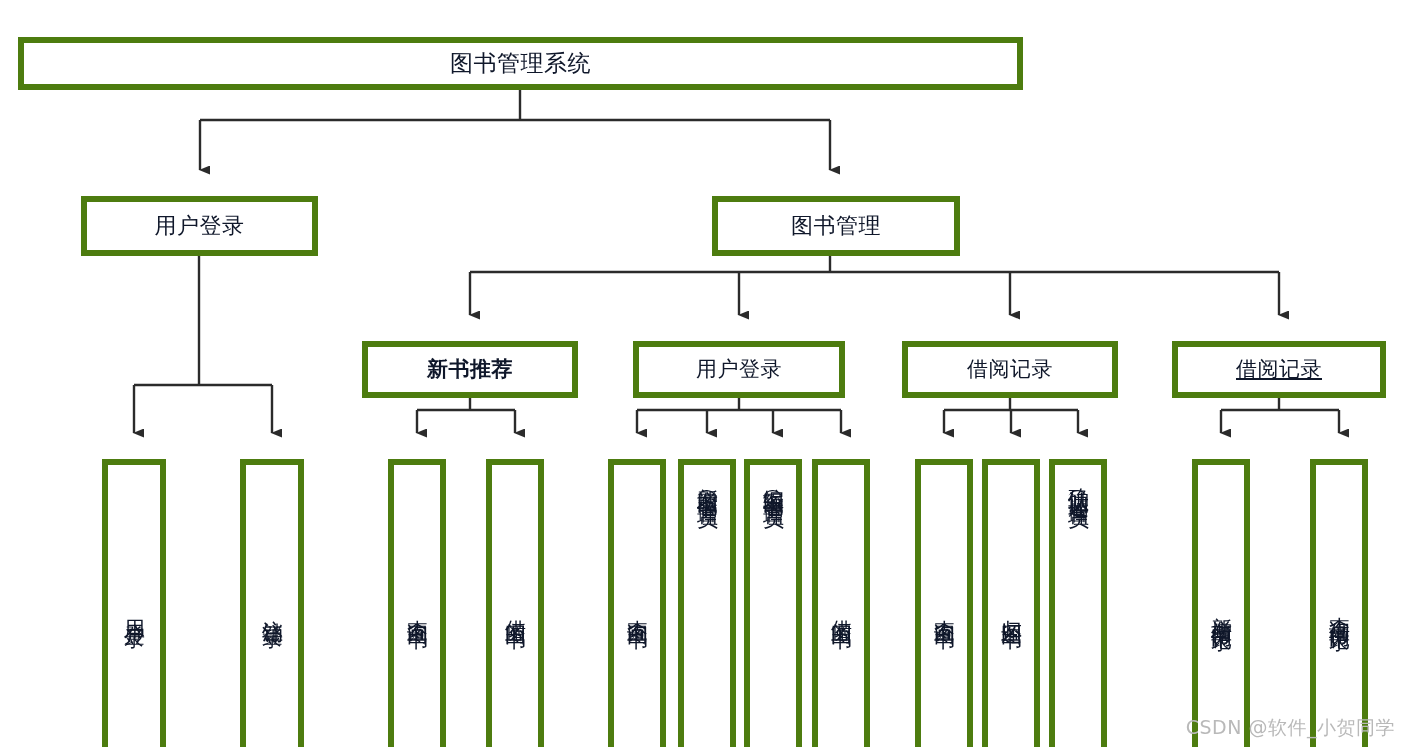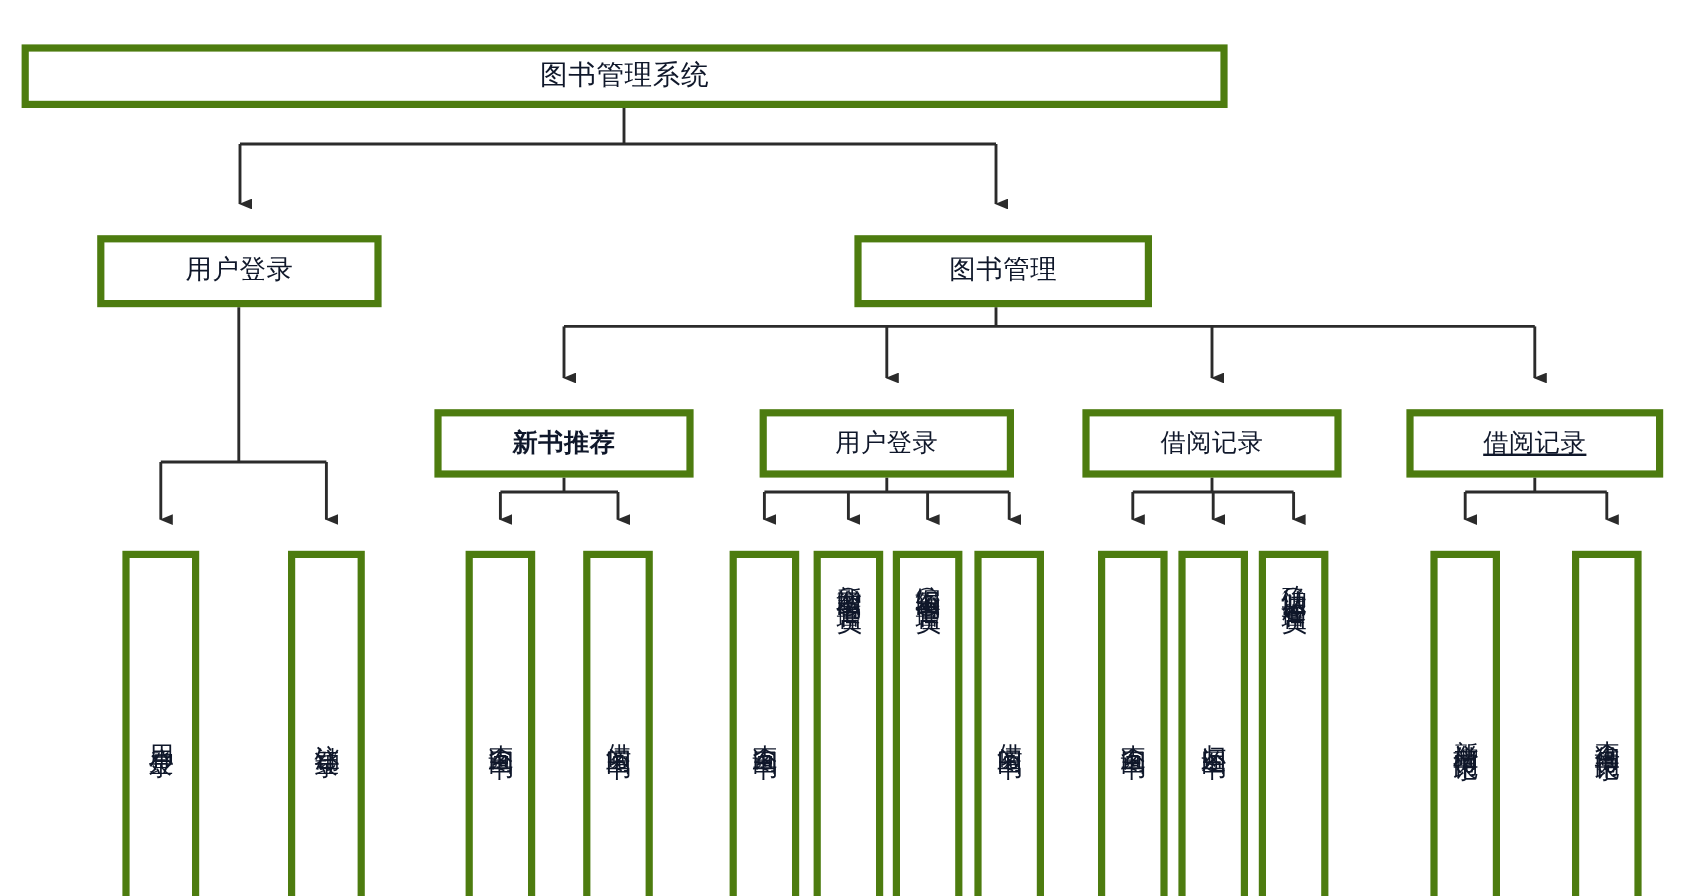--- a/index.html
+++ b/index.html
@@ -185,13 +185,14 @@
         <span class="label">确认归还（管理员）</span>
       </div>
       <div class="node leaf centered" style="left: 1192px; top: 435px; width: 58px; height: 300px;">
         <span class="label">新增借阅记录</span>
       </div>
       <div class="node leaf centered" style="left: 1310px; top: 435px; width: 58px; height: 300px;">
         <span class="label">查询借阅记录</span>
       </div>
     </div>
 
+  <div id="watermark">CSDN @软件_小贺同学</div>
 </div>
 
 </body></html>

